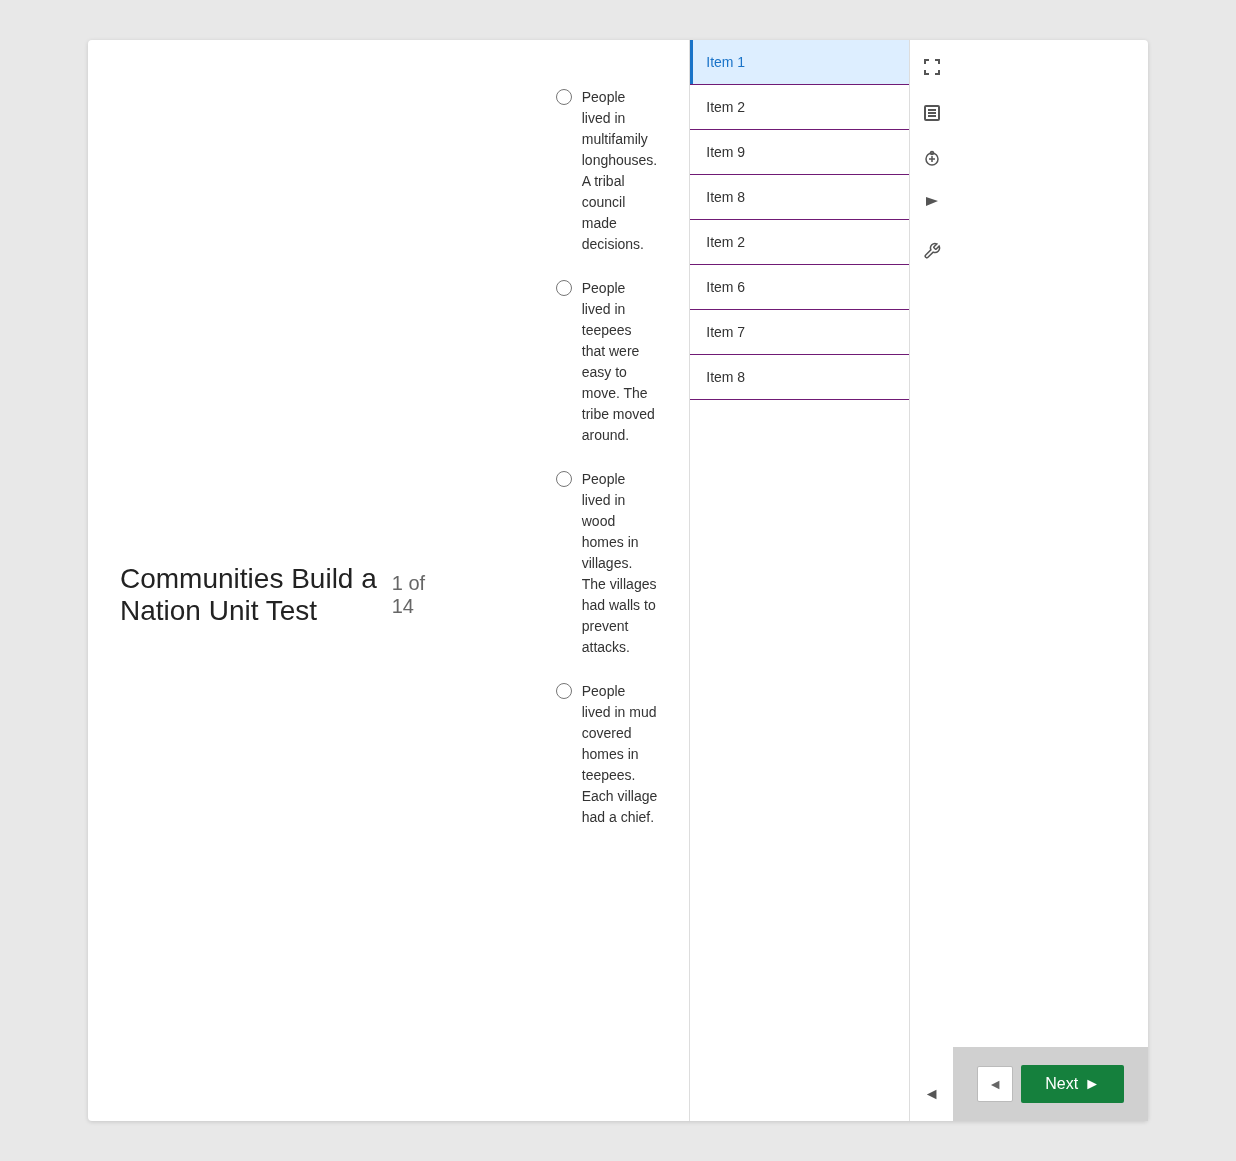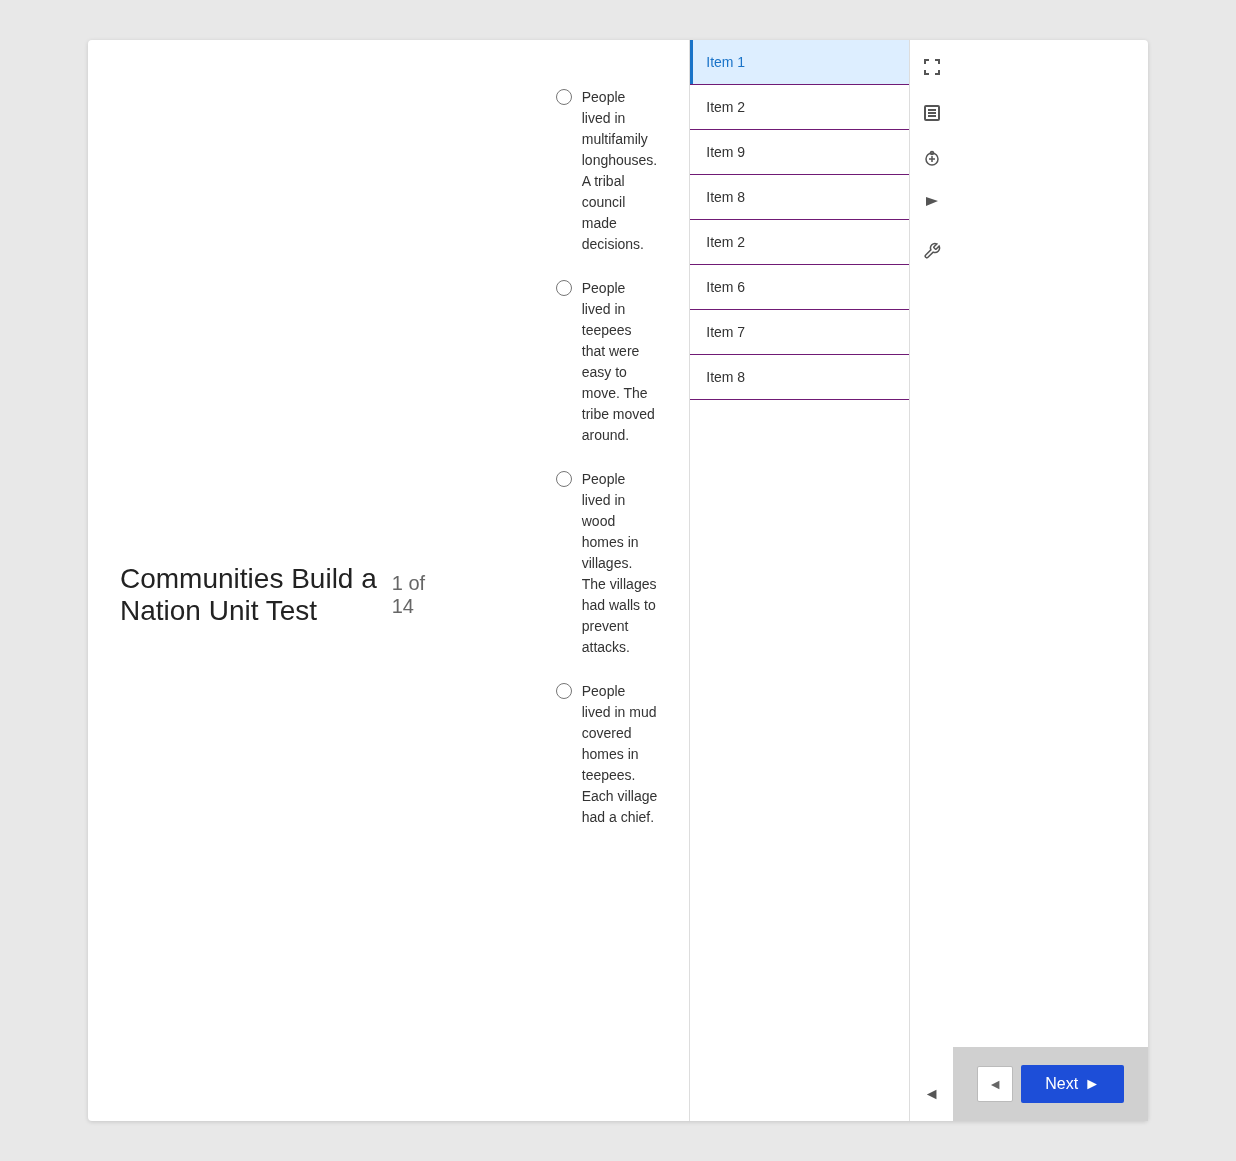--- a/index.html
+++ b/index.html
@@ -147,21 +147,21 @@
       border: 1px solid #bbb;
       border-radius: 2px;
       cursor: pointer;
       display: flex;
       align-items: center;
       justify-content: center;
       font-size: 14px;
       color: #666;
     }
     .next-btn {
-      background: #1d4ed8;
+      background: #15803d;
       color: #fff;
       border: none;
       padding: 10px 24px;
       font-size: 16px;
       font-weight: 500;
       border-radius: 2px;
       cursor: pointer;
       display: flex;
       align-items: center;
       gap: 6px;

